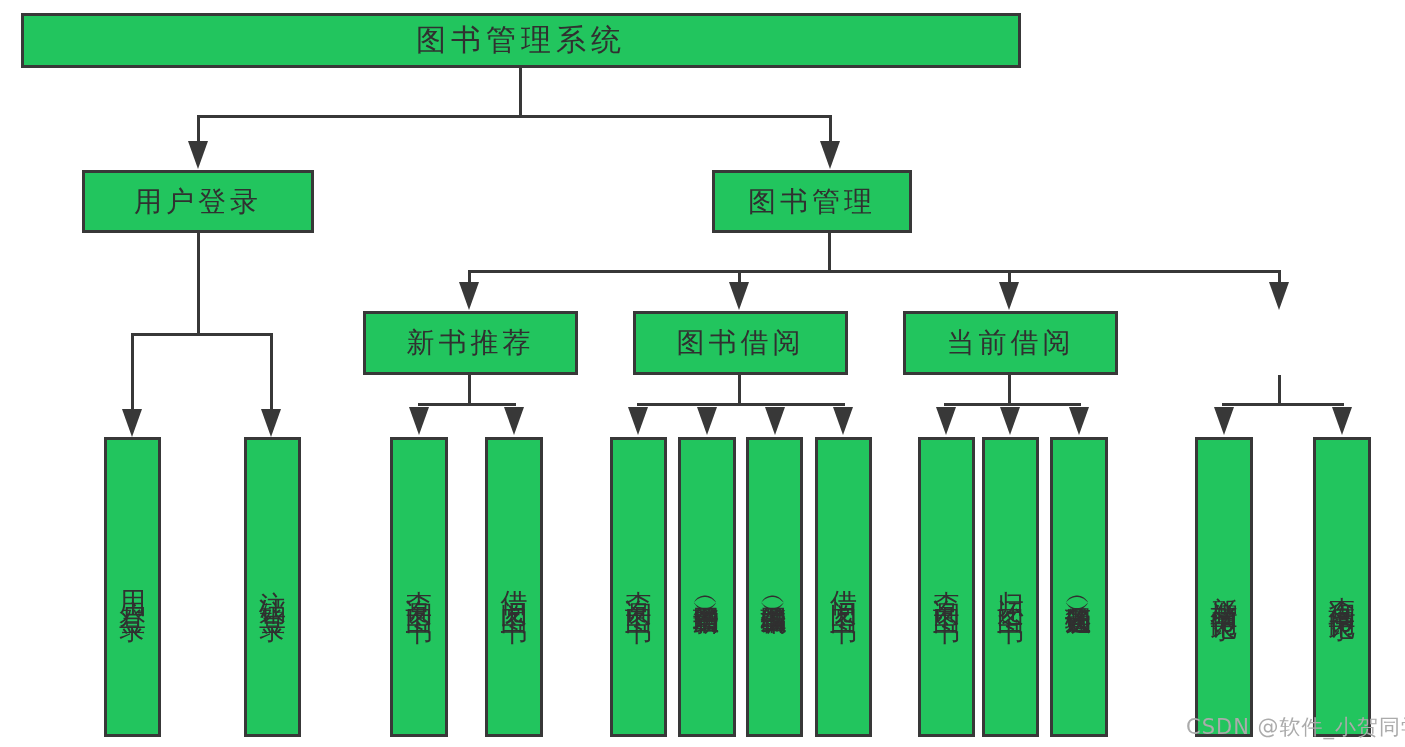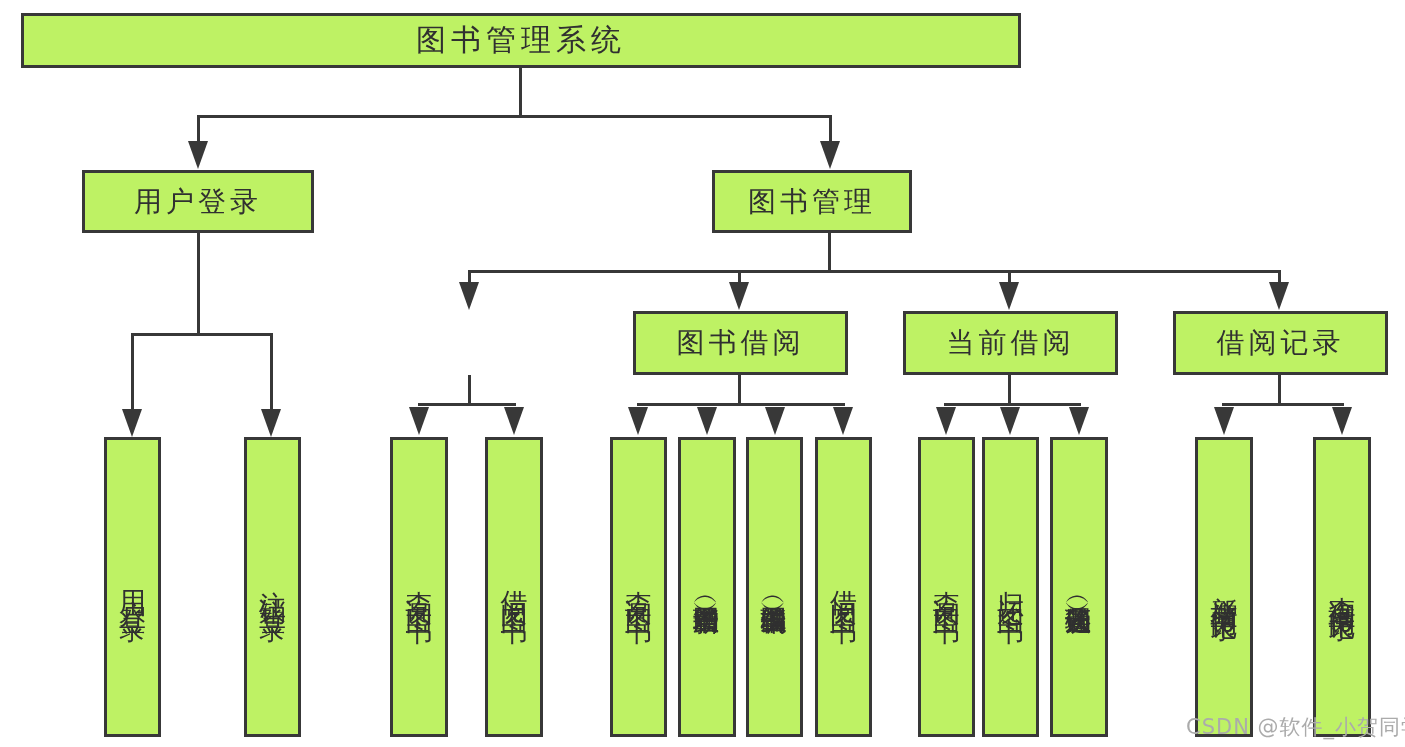--- a/index.html
+++ b/index.html
@@ -22,21 +22,21 @@
   .tri{
     position:absolute;width:0;height:0;
     border-left:10px solid transparent;
     border-right:10px solid transparent;
     border-top:28px solid var(--line);
   }
   
   .box{
     position:absolute;
     border:3px solid var(--line);
-    background:#bef264;
+    background:#22c55e;
     box-sizing:border-box;
     display:flex;align-items:center;justify-content:center;
     text-align:center;
   }
   .title-box span{font-size:30px;letter-spacing:5px;}
   .branch span{font-size:28px;letter-spacing:4px;}
   .leaf span{
     writing-mode:vertical-rl;
     text-orientation:mixed;
     font-size:27px;
@@ -111,28 +111,28 @@
     <span>图书管理系统</span>
   </div>
 
   <div class="box branch" style="left:82px;top:170px;width:232px;height:63px">
     <span>用户登录</span>
   </div>
   <div class="box branch" style="left:712px;top:170px;width:200px;height:63px">
     <span>图书管理</span>
   </div>
 
+  <div class="box branch" style="left:363px;top:311px;width:215px;height:64px">
+    <span>新书推荐</span>
+  </div>
   <div class="box branch" style="left:903px;top:311px;width:215px;height:64px">
     <span>当前借阅</span>
   </div>
   <div class="box branch" style="left:633px;top:311px;width:215px;height:64px">
     <span>图书借阅</span>
-  </div>
-  <div class="box branch" style="left:1173px;top:311px;width:215px;height:64px">
-    <span>借阅记录</span>
   </div>
 
   <div class="box leaf" style="left:104px;top:437px;width:57px;height:300px">
     <span>用户登录</span>
   </div>
   <div class="box leaf" style="left:244px;top:437px;width:57px;height:300px">
     <span>注销登录</span>
   </div>
 
   <div class="box leaf" style="left:390px;top:437px;width:58px;height:300px">

